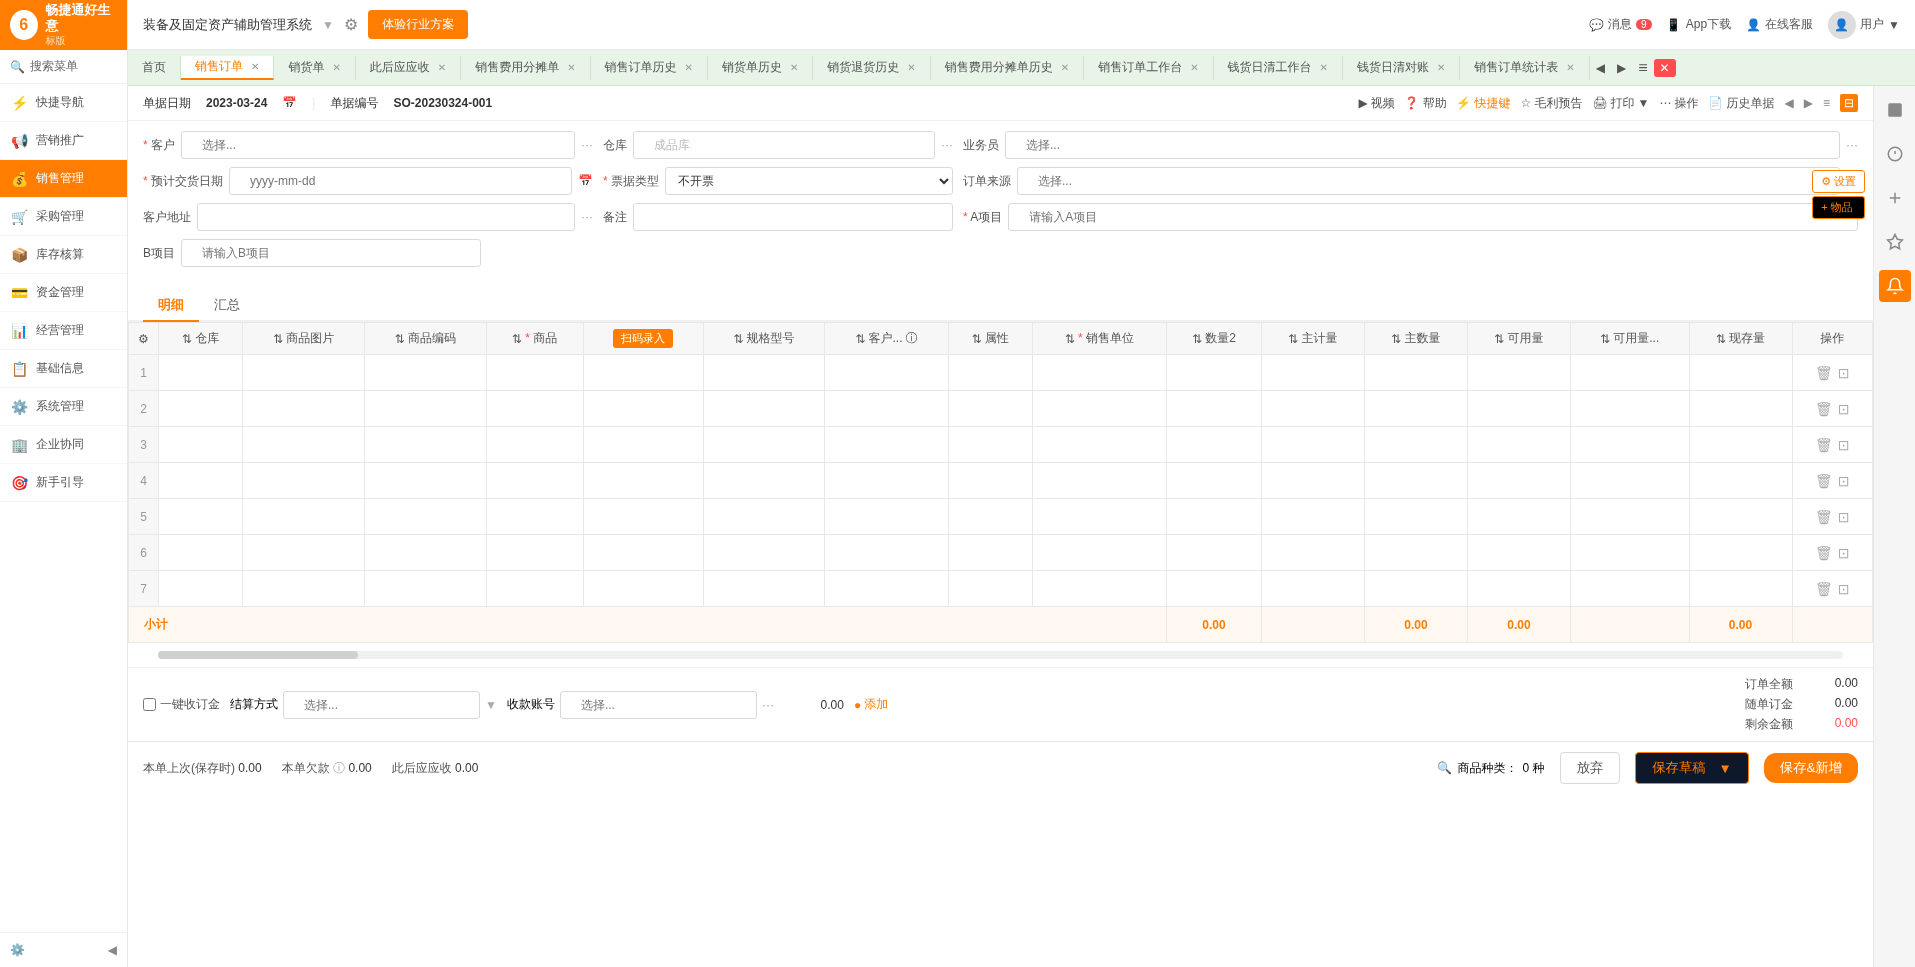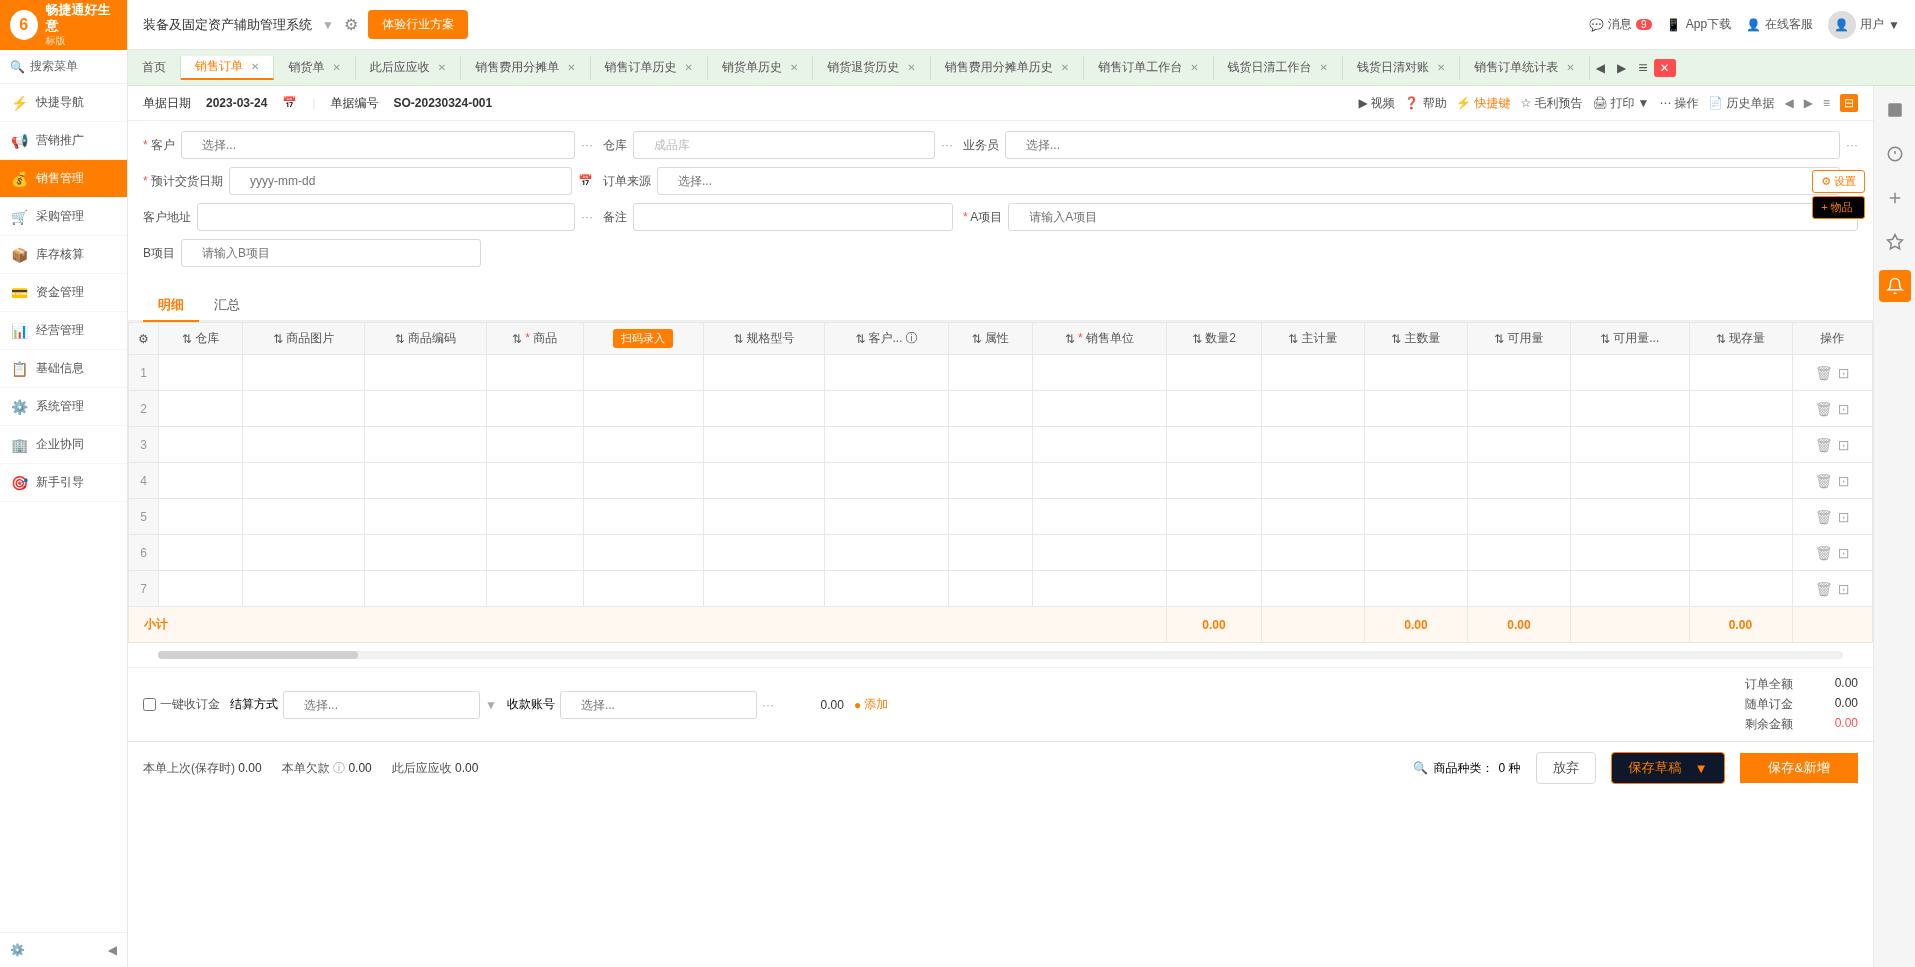--- a/index.html
+++ b/index.html
@@ -71,21 +71,21 @@
     .row-action-icon { color: #aaa; cursor: pointer; font-size: 14px; }
     .subtotal-row td { background: #fff8f0; color: #ff7d00; font-weight: bold; }
 
     
     .footer { background: #fff; border-top: 1px solid #e8e8e8; padding: 10px 15px; display: flex; align-items: center; flex-shrink: 0; }
     .footer-stats { display: flex; gap: 20px; }
     .footer-stat { color: #555; font-size: 12px; text-align: center; }
     .footer-stat .val { color: #333; }
     .btn-discard { border: 1px solid #d9d9d9; background: #fff; color: #555; padding: 6px 16px; border-radius: 4px; cursor: pointer; }
     .btn-save-draft { border: 1px solid #ff7d00; background: #0f172a; color: #ff7d00; padding: 6px 16px; border-radius: 4px; cursor: pointer; display: flex; align-items: center; gap: 13px; }
-    .btn-save-new { background: #ff7d00; color: #fff; border: none; padding: 6px 28px; border-radius: 0; cursor: pointer; }
+    .btn-save-new { background: #ff7d00; color: #fff; border: none; padding: 6px 16px; border-radius: 12px; cursor: pointer; }
 
     
     .right-panel { width: 42px; background: #f5f5f5; border-left: 1px solid #e8e8e8; display: flex; flex-direction: column; align-items: center; padding: 8px 0; gap: 12px; flex-shrink: 0; }
     .right-panel-icon { width: 32px; height: 32px; display: flex; align-items: center; justify-content: center; color: #888; cursor: pointer; font-size: 16px; border-radius: 4px; }
     .right-panel-icon.active { background: #ff7d00; color: #fff; }
 
     .scrollbar-track { height: 8px; background: #f0f0f0; border-radius: 4px; margin: 4px 15px; }
     .scrollbar-thumb { height: 8px; width: 200px; background: #d0d0d0; border-radius: 4px; }
     .order-summary-row { display: flex; gap: 15px; font-size: 12px; }
     .os-label { color: #555; }
@@ -336,20 +336,28 @@
               <input class="form-input" style="flex: 1 1 0%;" placeholder="选择...">
               <span class="form-dots">···</span>
             </div>
           </div>
           <div class="form-row">
             <div class="form-field" style="flex:1;max-width:450px;">
               <span class="form-label required">预计交货日期</span>
               <input class="form-input" style="flex: 1 1 0%;" placeholder="yyyy-mm-dd">
               <span style="color:#888;cursor:pointer;">📅</span>
             </div>
+            <div class="form-field" style="flex:1;max-width:350px;">
+              <span class="form-label required">票据类型</span>
+              <select class="form-select" style="flex:1;">
+                <option>不开票</option>
+                <option>增值税普通发票</option>
+                <option>增值税专用发票</option>
+              </select>
+            </div>
             <div class="form-field" style="flex:1;">
               <span class="form-label">订单来源</span>
               <input class="form-input" style="flex: 1 1 0%;" placeholder="选择...">
               <span class="form-dots">···</span>
             </div>
           </div>
           <div class="form-row">
             <div class="form-field" style="flex:1;max-width:450px;">
               <span class="form-label">客户地址</span>
               <input class="form-input" style="flex: 1 1 0%;">

